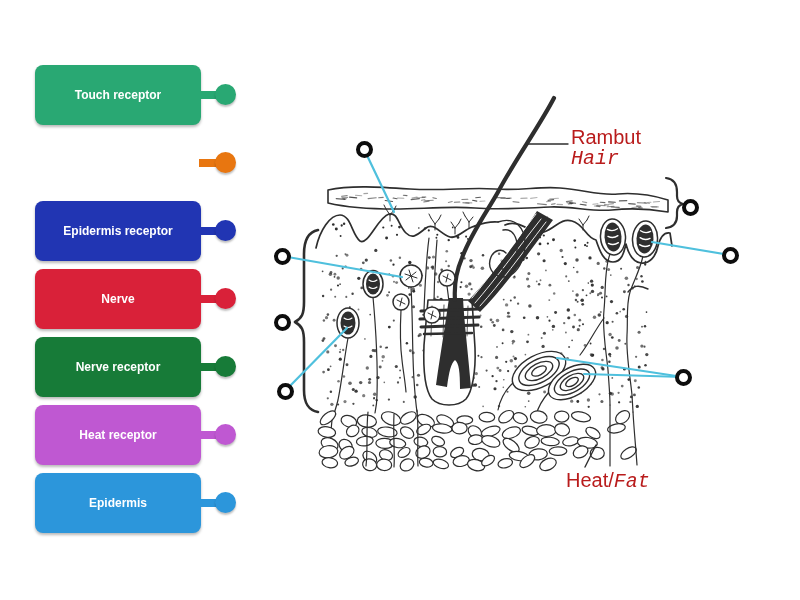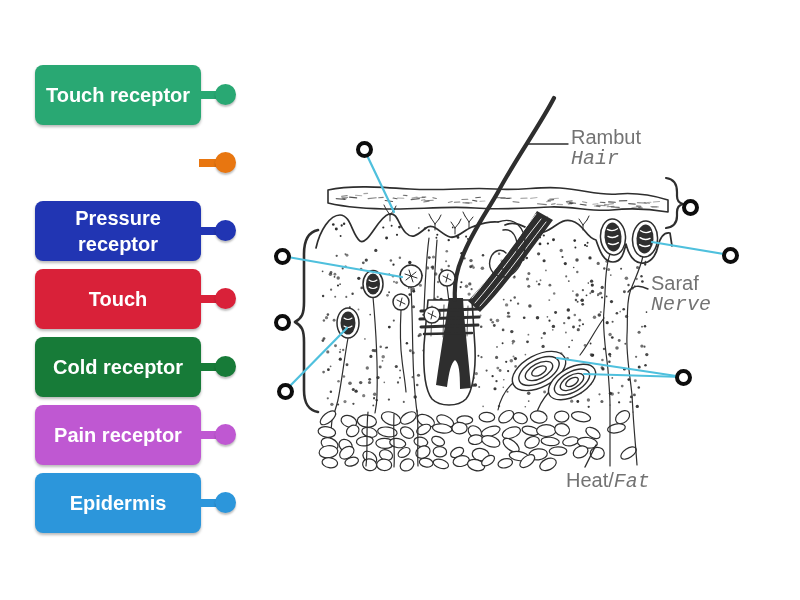--- a/index.html
+++ b/index.html
@@ -3,30 +3,30 @@
 <meta charset="utf-8">
 <style>
   html,body{margin:0;padding:0;}
   body{width:800px;height:600px;font-family:"Liberation Sans",sans-serif;}
   .stage{position:relative;width:800px;height:600px;background:#ffffff;overflow:hidden;}
 
   
   .word{position:absolute;left:35px;width:240px;height:60px;}
   .word-box{position:absolute;left:0;top:0;width:166px;height:60px;border-radius:8px;
     display:flex;align-items:center;justify-content:center;text-align:center;
-    color:#fff;font-weight:bold;font-size:20px;line-height:26px;
+    color:#fff;font-weight:bold;font-size:12px;line-height:26px;
     box-shadow:0 2px 3px rgba(0,0,0,.28);}
   .word-stub{position:absolute;left:164px;top:26px;width:24px;height:8px;}
   .word-dot{position:absolute;left:180px;top:19px;width:21px;height:21px;border-radius:50%;
     box-shadow:0 2px 2px rgba(0,0,0,.25);}
 
   
   .diagram-svg{position:absolute;left:0;top:0;width:800px;height:600px;}
   .target{position:absolute;width:9px;height:9px;background:#fff;border:4px solid #0d0d0d;border-radius:50%;}
-  .anno{position:absolute;color:#737373;font-size:20px;line-height:22px;}
+  .anno{position:absolute;color:#b91c1c;font-size:20px;line-height:22px;}
   .anno .it{font-style:italic;font-family:Liberation Mono, monospace;}
   .anno-inline span{display:inline;}
 </style>
 </head>
 <body>
 
 <div class="stage">
 
   <div>
     <div class="word" style="top:65px">
@@ -35,42 +35,42 @@
         </div>
       <div class="word-stub" style="background-color: rgb(41, 168, 115);"></div>
       <div class="word-dot" style="background-color: rgb(41, 168, 115);"></div>
     </div>
     <div class="word" style="top:133px">
       <div class="word-stub" style="background-color: rgb(232, 118, 16);"></div>
       <div class="word-dot" style="background-color: rgb(232, 118, 16);"></div>
     </div>
     <div class="word" style="top:201px">
       <div class="word-box" style="background-color: rgb(33, 53, 179);">
-          <span>Pressure receptor</span>
+          <span>Epidermis receptor</span>
         </div>
       <div class="word-stub" style="background-color: rgb(33, 53, 179);"></div>
       <div class="word-dot" style="background-color: rgb(33, 53, 179);"></div>
     </div>
     <div class="word" style="top:269px">
       <div class="word-box" style="background-color: rgb(217, 33, 57);">
-          <span>Touch</span>
+          <span>Nerve</span>
         </div>
       <div class="word-stub" style="background-color: rgb(217, 33, 57);"></div>
       <div class="word-dot" style="background-color: rgb(217, 33, 57);"></div>
     </div>
     <div class="word" style="top:337px">
       <div class="word-box" style="background-color: rgb(23, 123, 56);">
-          <span>Cold receptor</span>
+          <span>Nerve receptor</span>
         </div>
       <div class="word-stub" style="background-color: rgb(23, 123, 56);"></div>
       <div class="word-dot" style="background-color: rgb(23, 123, 56);"></div>
     </div>
     <div class="word" style="top:405px">
       <div class="word-box" style="background-color: rgb(191, 88, 210);">
-          <span>Pain receptor</span>
+          <span>Heat receptor</span>
         </div>
       <div class="word-stub" style="background-color: rgb(191, 88, 210);"></div>
       <div class="word-dot" style="background-color: rgb(191, 88, 210);"></div>
     </div>
     <div class="word" style="top:473px">
       <div class="word-box" style="background-color: rgb(44, 150, 219);">
           <span>Epidermis</span>
         </div>
       <div class="word-stub" style="background-color: rgb(44, 150, 219);"></div>
       <div class="word-dot" style="background-color: rgb(44, 150, 219);"></div>
@@ -819,24 +819,20 @@
       <line x1="285" y1="391" x2="347" y2="328"></line>
       <line x1="683" y1="377" x2="557" y2="358"></line>
       <line x1="683" y1="377" x2="584" y2="374"></line>
     </g>
   </svg>
 
   <div class="anno" style="left:571px;top:126px">
     <div>Rambut</div>
     <div class="it">Hair</div>
   </div>
-  <div class="anno" style="left:651px;top:272px">
-    <div>Saraf</div>
-    <div class="it">Nerve</div>
-  </div>
   <div class="anno anno-inline" style="left:566px;top:469px">
     <span>Heat/</span><span class="it">Fat</span>
   </div>
 
   <div class="target" style="left:356px;top:141px"></div>
   <div class="target" style="left:682px;top:199px"></div>
   <div class="target" style="left:722px;top:247px"></div>
   <div class="target" style="left:274px;top:248px"></div>
   <div class="target" style="left:274px;top:314px"></div>
   <div class="target" style="left:277px;top:383px"></div>

